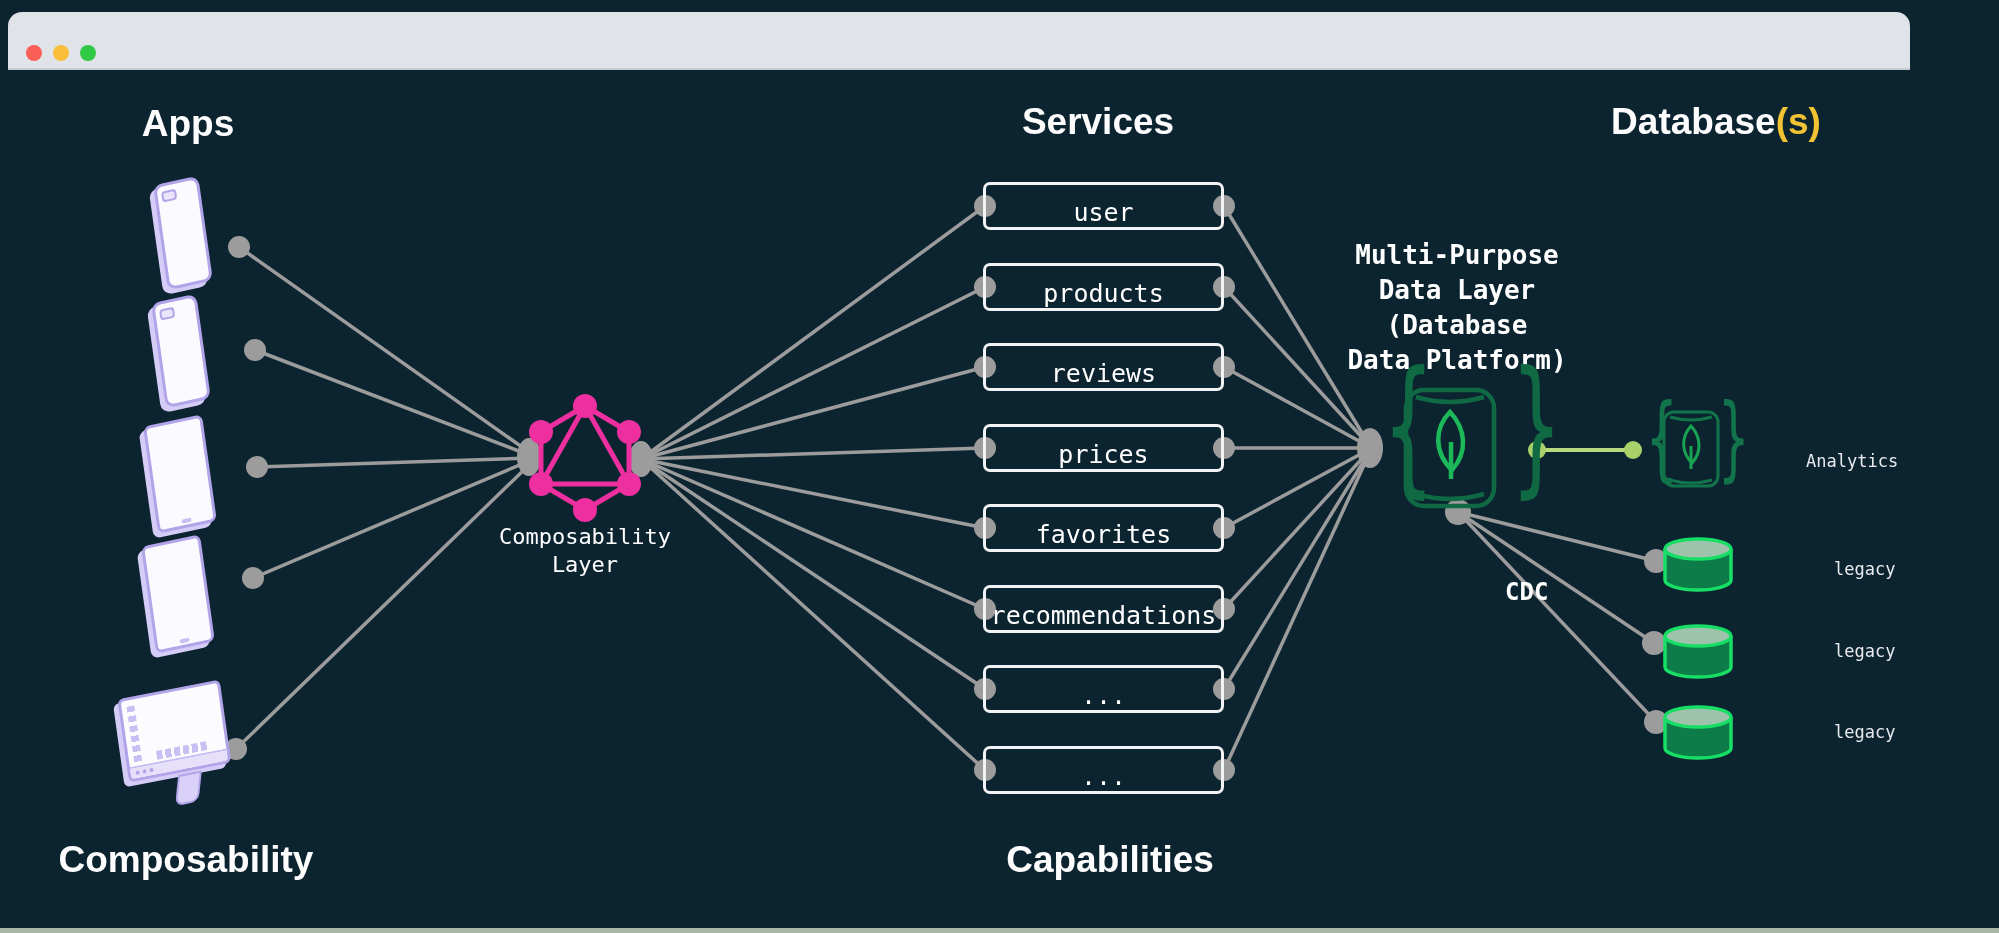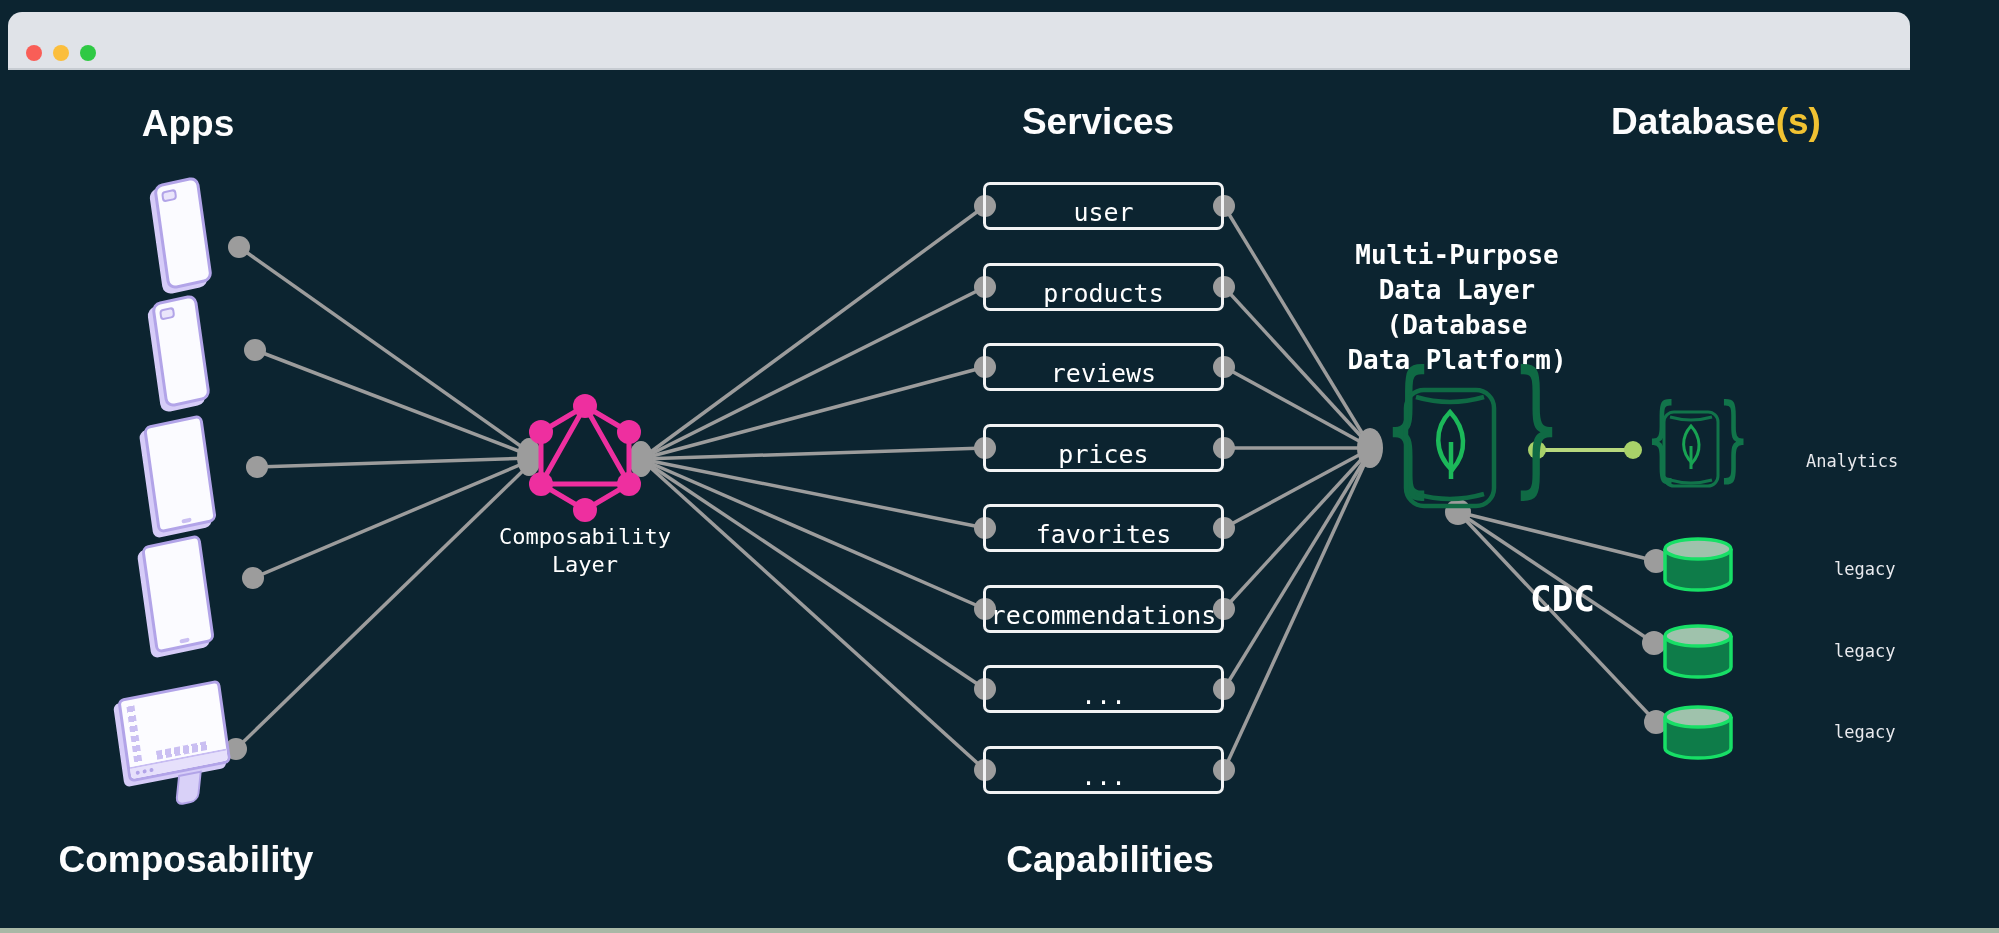--- a/index.html
+++ b/index.html
@@ -37,21 +37,21 @@
     display:flex;align-items:flex-end;justify-content:center;
     color:#ffffff;font-family:"DejaVu Sans Mono",monospace;font-size:25px;
   }
 
   
   .lbl{position:absolute;z-index:2;color:#ffffff;}
   .comp-label{left:460px;top:523px;width:250px;text-align:center;
     font-size:22px;line-height:28px;white-space:pre-line;}
   .mpdl{left:1307px;top:238px;width:300px;text-align:center;font-weight:bold;
     font-size:26px;line-height:35px;white-space:pre-line;}
-  .cdc{left:1505px;top:578px;width:90px;text-align:right;font-weight:bold;font-size:36px;}
+  .cdc{left:1505px;top:578px;width:90px;text-align:left;font-weight:bold;font-size:24px;}
   .db-side{color:#e9eaee;font-size:17px;}
 
   
   .device{position:absolute;z-index:2;border:3px solid #b2a4e8;background:#fbfbff;
     box-shadow:-5px 4px 0 #d6ccf8;transform:rotate(-8deg) skewY(-4deg);}
   .phone{width:40px;height:100px;border-radius:9px;}
   .tablet{width:54px;height:102px;border-radius:7px;}
   .cam{position:absolute;left:4px;top:5px;width:11px;height:7px;
     border:2px solid #b2a4e8;border-radius:4px;background:#eae5fb;}
   .tab-btn{position:absolute;left:50%;bottom:2px;width:10px;height:4px;margin-left:-5px;

